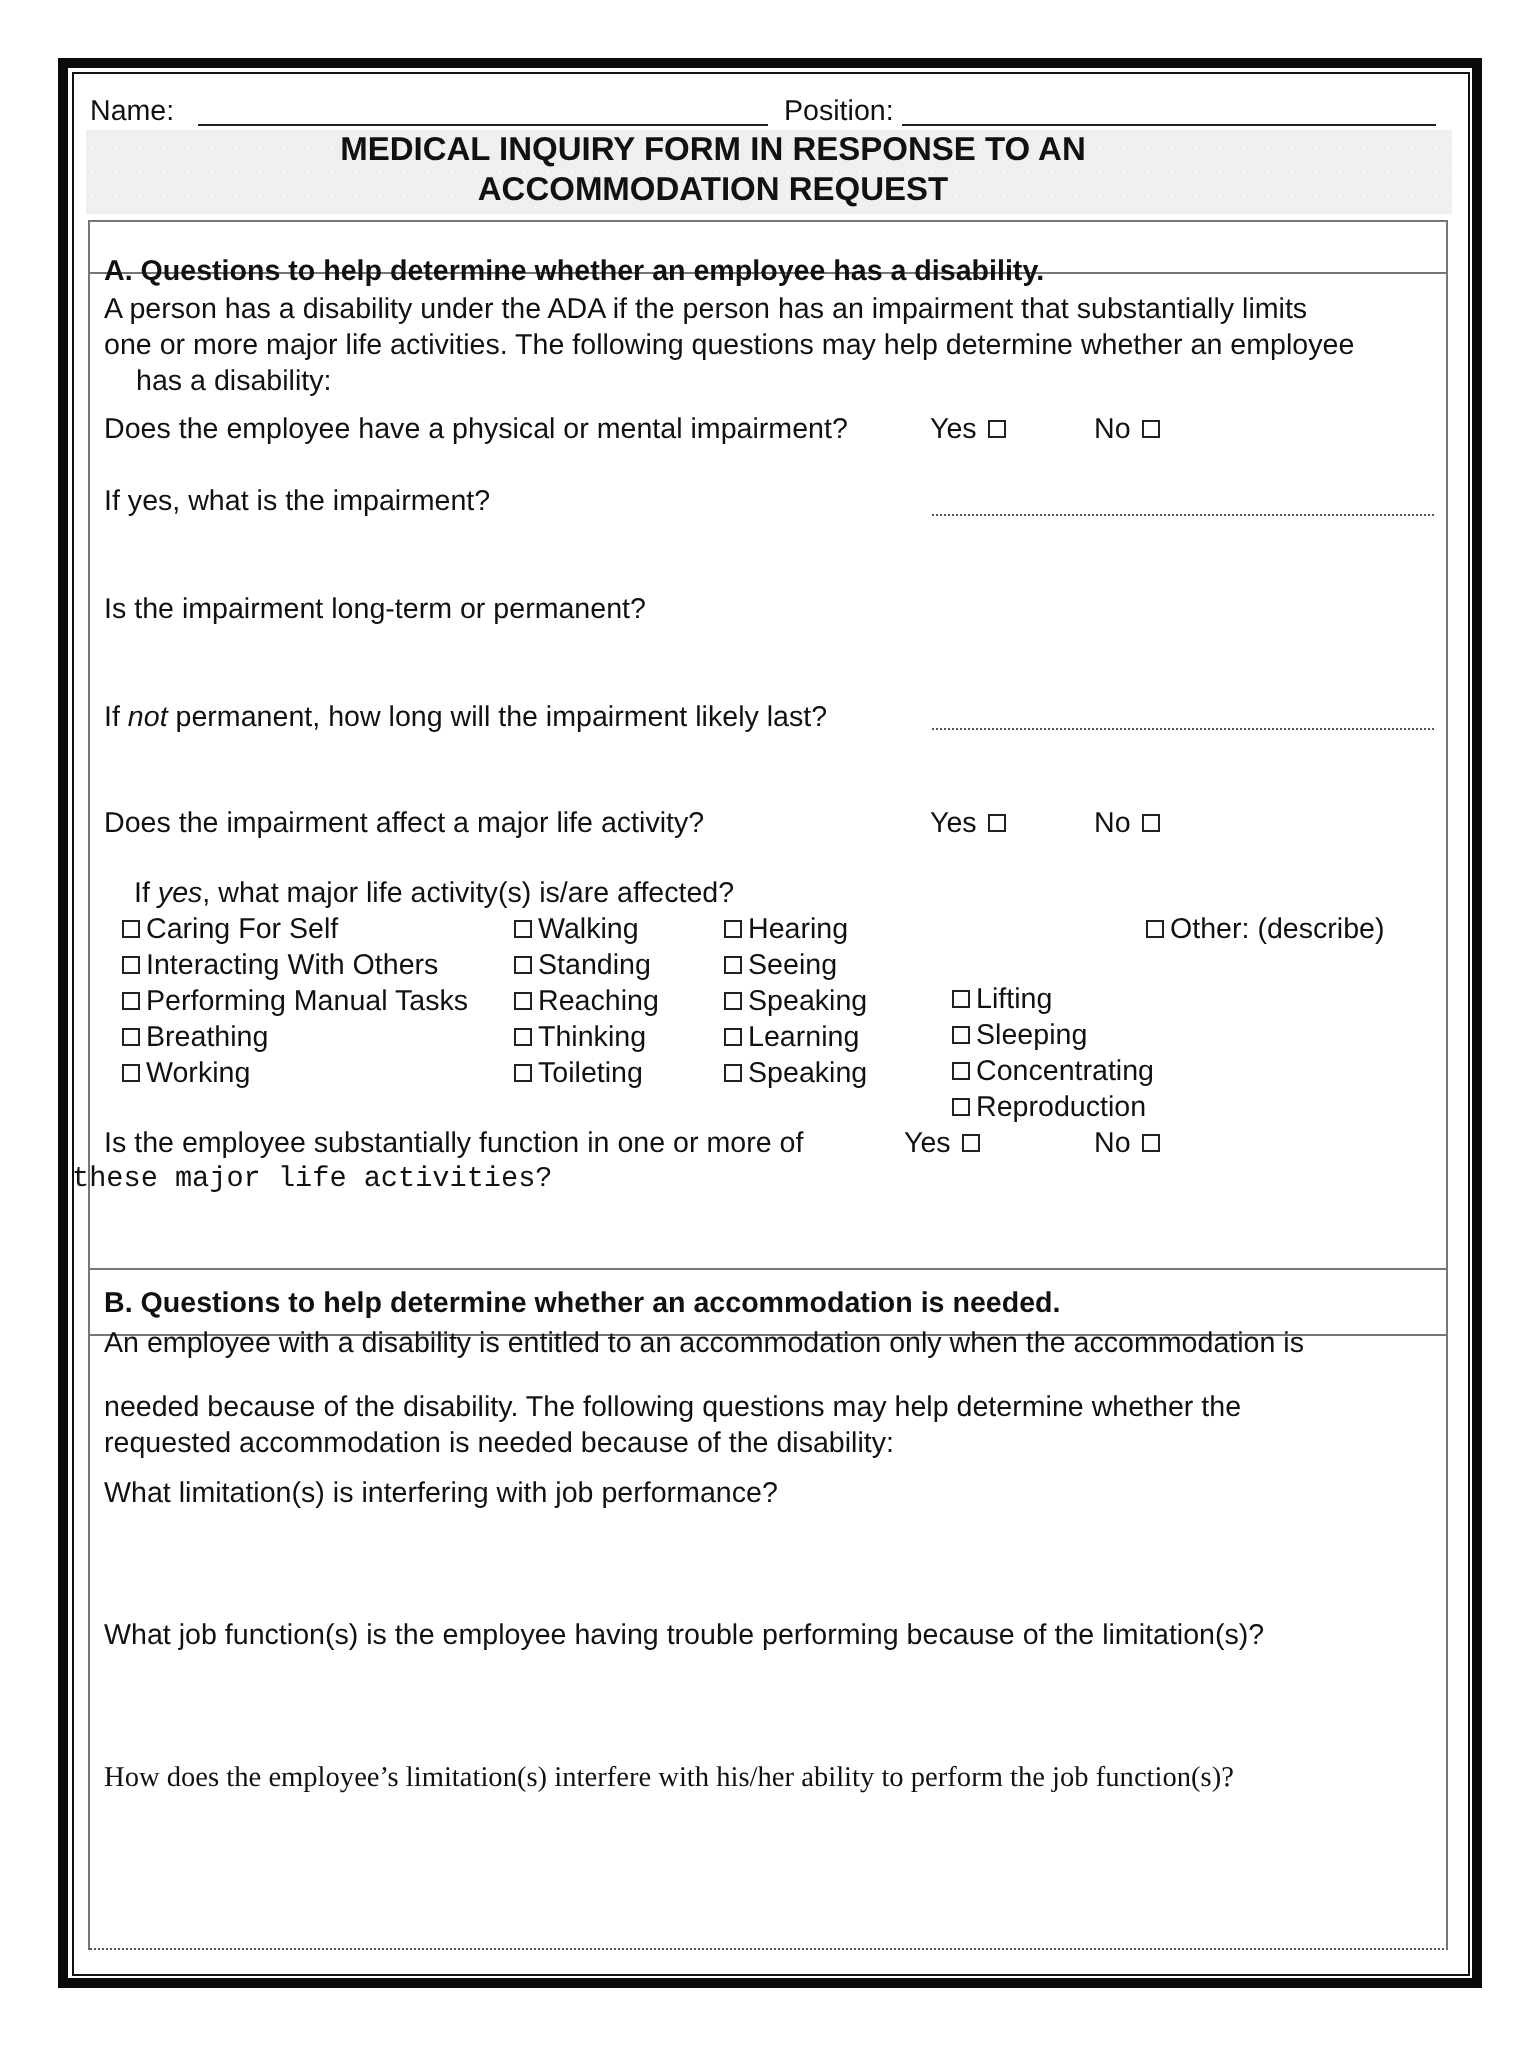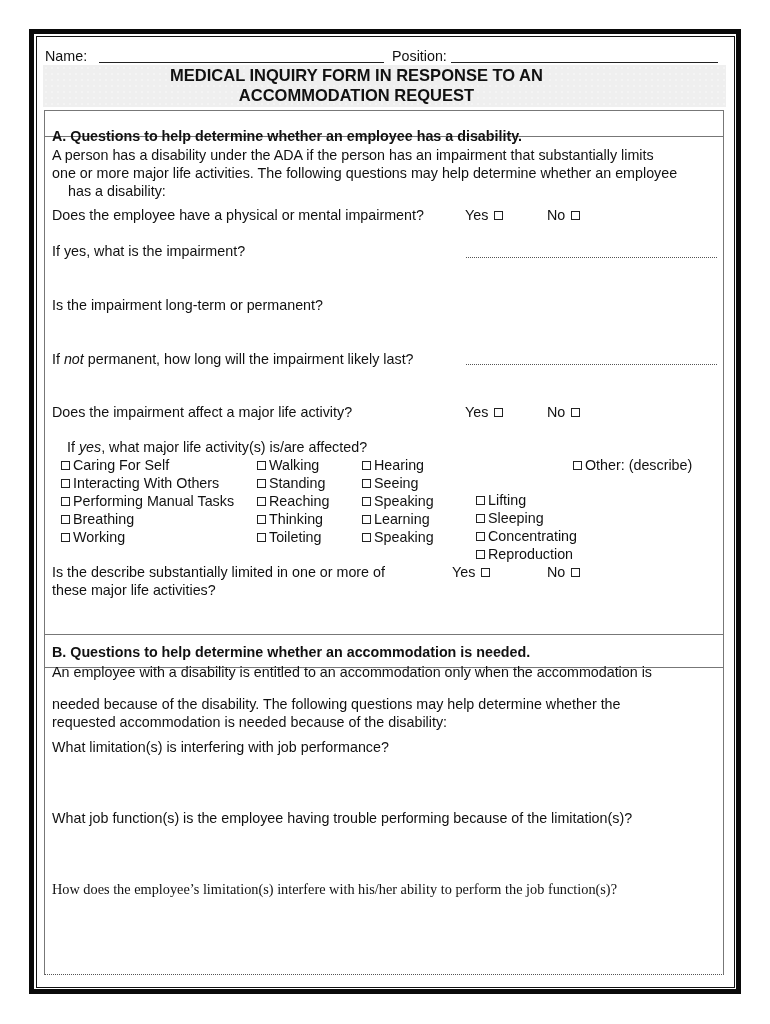--- a/index.html
+++ b/index.html
@@ -102,22 +102,22 @@
 <div class="abs" style="left:476px; top:456px;margin-top:35px;">
   <div class="act"><span class="cb"></span><span>Lifting</span></div>
   <div class="act"><span class="cb"></span><span>Sleeping</span></div>
   <div class="act"><span class="cb"></span><span>Concentrating</span></div>
   <div class="act"><span class="cb"></span><span>Reproduction</span></div>
 </div>
 <div class="abs" style="left:573px; top:456px;">
   <div class="act"><span class="cb"></span><span>Other: (describe)</span></div>
 </div>
 
-<div class="abs txt" style="left:52px; top:563px;">Is the describe substantially limited in one or more of</div>
-<div class="abs txt" style="left:52px; top:581px;">these major life activities?</div>
+<div class="abs txt" style="left:52px; top:563px;">Is the employee substantially function in one or more of</div>
+<div class="abs txt" style="left:36px; top:581px;font-family:Liberation Mono, monospace;">these major life activities?</div>
 <div class="abs txt" style="left:452px; top:563px;">
   <span>Yes</span><span class="cb cb-gap"></span>
 </div>
 <div class="abs txt" style="left:547px; top:563px;">
   <span>No</span><span class="cb cb-gap"></span>
 </div>
 
 <div class="abs box" style="left:44px; top:634px; width:680px; height:341px; border-bottom:1px dotted #555;"></div>
 <div class="abs hline" style="left:44px; top:667px; width:680px;"></div>
 <div class="abs txt bold" style="left:52px; top:643px;">B. Questions to help determine whether an accommodation is needed.</div>

